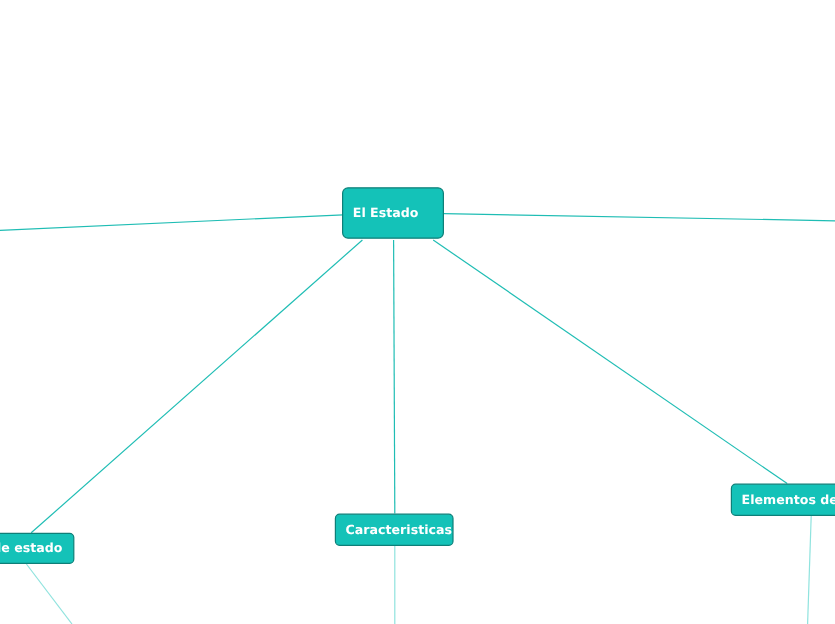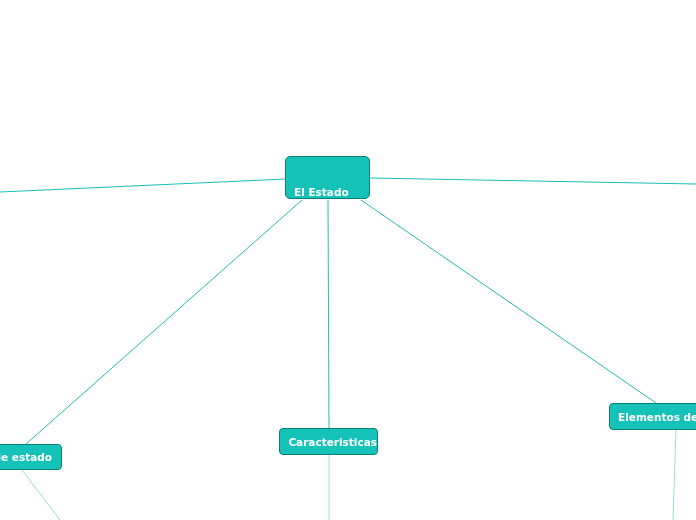--- a/index.html
+++ b/index.html
@@ -5,21 +5,21 @@
   html, body { margin:0; padding:0; }
   body { width:696px; height:520px; background:#ffffff; position:relative; overflow:hidden; font-family:"DejaVu Sans","Liberation Sans",sans-serif; }
   #canvas { position:absolute; left:0; top:0; width:696px; height:520px; }
   .node {
     position:absolute; box-sizing:border-box;
     background:#14c2b8; border:1.5px solid #0e7f78; border-radius:4px;
     color:#ffffff; font-weight:bold; font-size:10.5px;
     display:flex; align-items:center; white-space:nowrap; overflow:hidden;
     cursor:pointer;
   }
-  .node.root { border-radius:5px;align-items:flex-end; }
+  .node.root { border-radius:5px; }
 </style>
 </head>
 <body>
 
 <svg id="canvas" width="696" height="520" viewBox="0 0 696 520">
   <line x1="286" y1="179" x2="0" y2="192" stroke="#1fbdb4" stroke-width="1"></line>
   <line x1="370" y1="178" x2="696" y2="184" stroke="#1fbdb4" stroke-width="1"></line>
   <line x1="302" y1="200" x2="26" y2="444" stroke="#1fbdb4" stroke-width="1"></line>
   <line x1="328" y1="200" x2="329" y2="428" stroke="#1fbdb4" stroke-width="1"></line>
   <line x1="361" y1="200" x2="656" y2="403" stroke="#1fbdb4" stroke-width="1"></line>
@@ -29,19 +29,19 @@
 </svg>
 
 <div class="node root" style="left:285px; top:156px; width:85px; height:43px; padding-left:8px;">
   <span>El Estado</span>
 </div>
 
 <div class="node" style="left:-40px; top:444px; width:102px; height:26px; justify-content:flex-end; padding-right:9px;">
   <span>de estado</span>
 </div>
 
-<div class="node" style="left:279px; top:428px; width:99px; height:27px; padding-left:8px;justify-content:flex-end;">
+<div class="node" style="left:279px; top:428px; width:99px; height:27px; padding-left:8px;">
   <span>Caracteristicas</span>
 </div>
 
 <div class="node" style="left:609px; top:403px; width:110px; height:27px; padding-left:8px;">
   <span>Elementos del</span>
 </div>
 
 </body></html>

